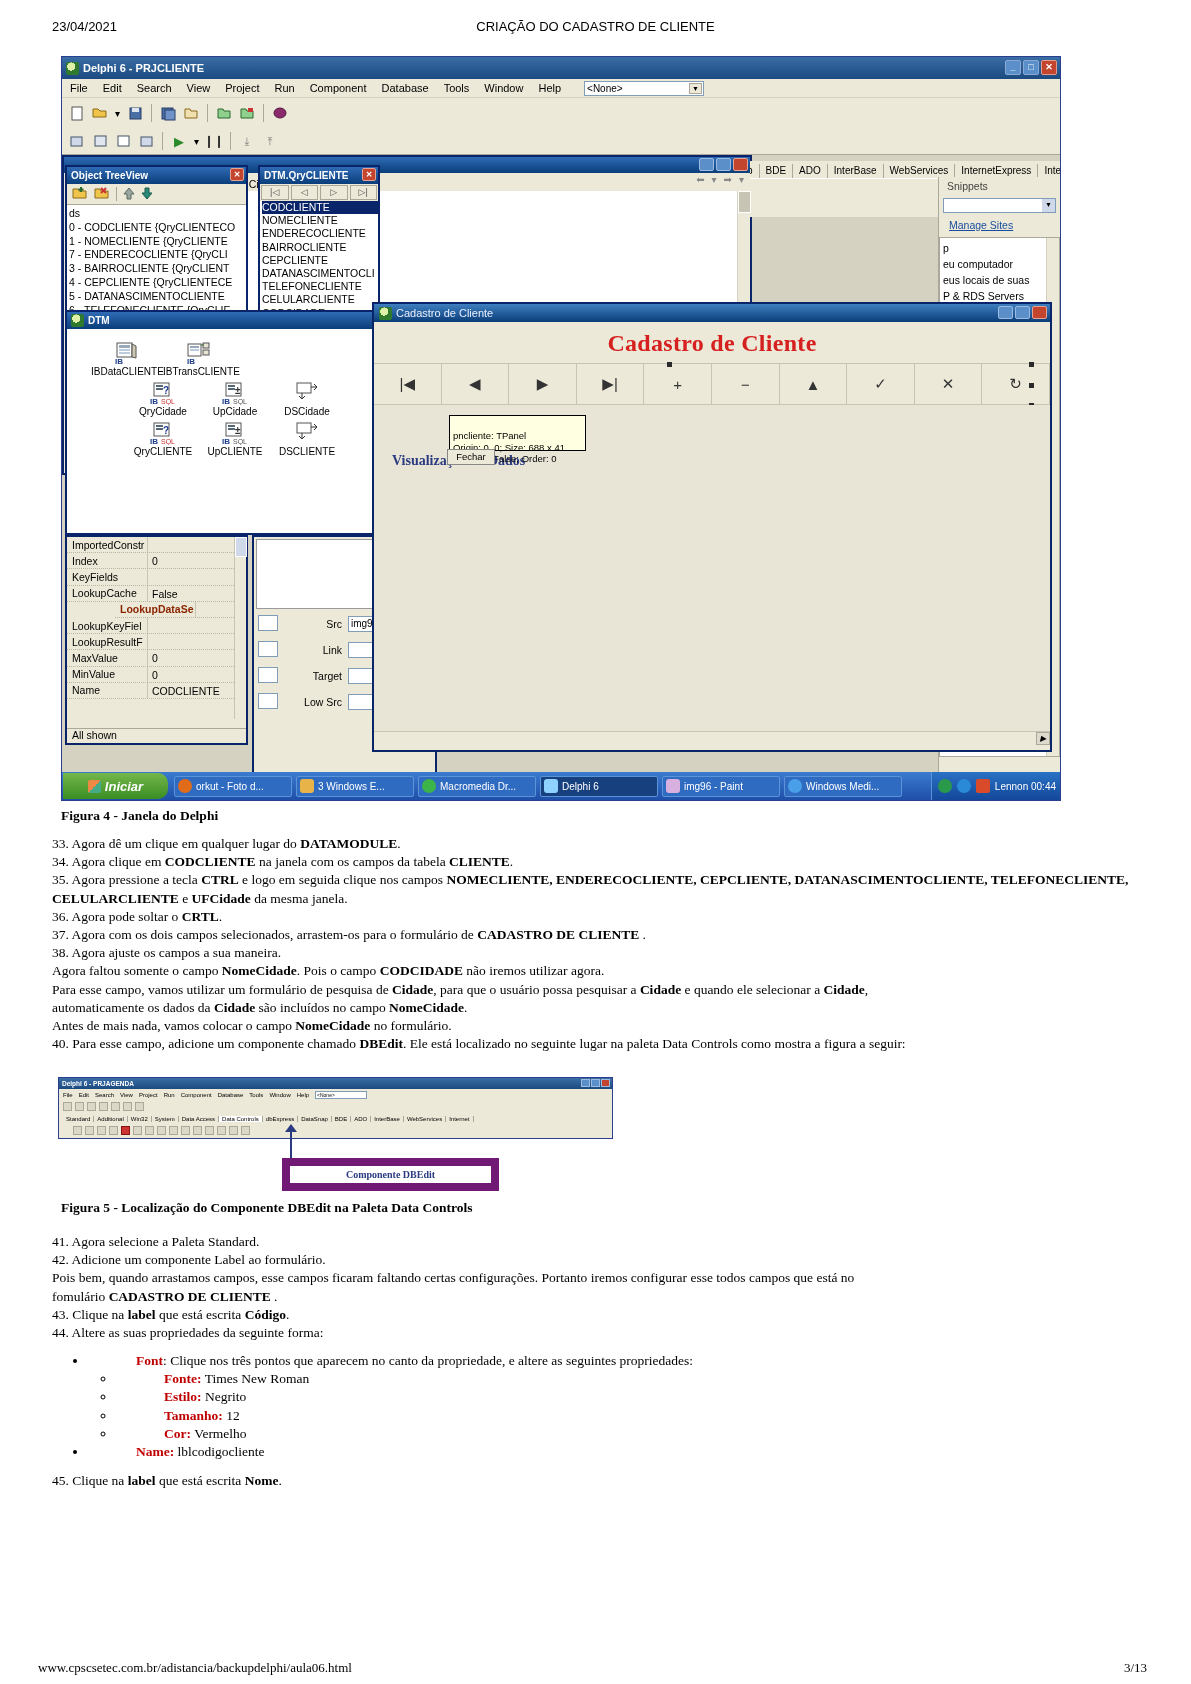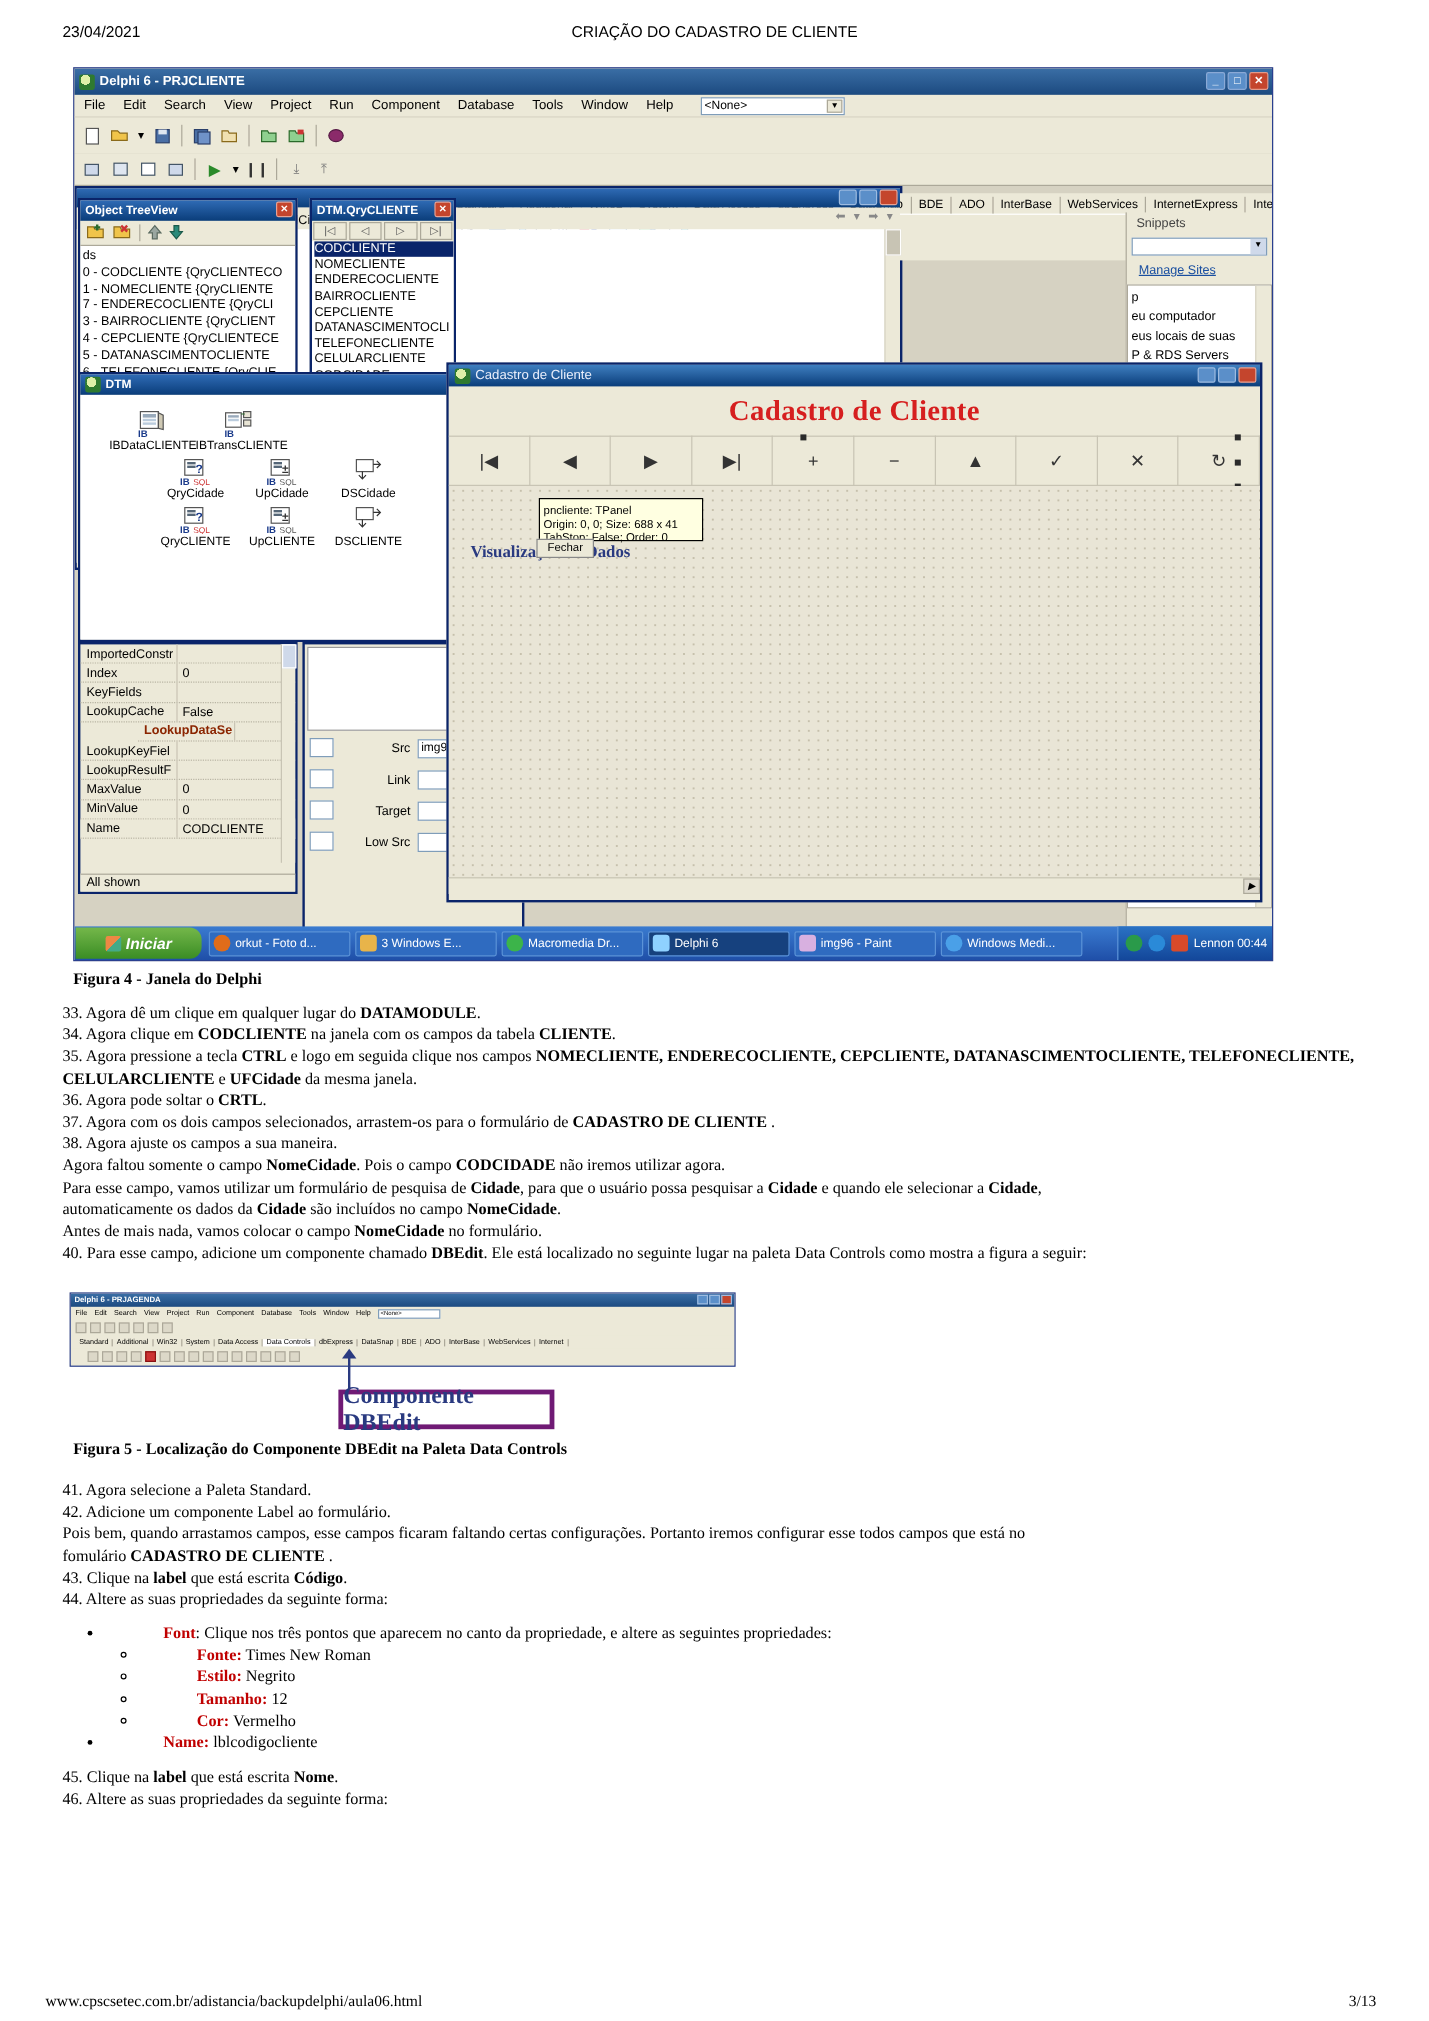--- a/index.html
+++ b/index.html
@@ -184,21 +184,21 @@
   #cadastro .vizdados { position:absolute; left:18px; top:48px; color:#2a3a80;
       font-family:"Liberation Serif",serif; font-weight:bold; font-size:14px;}
   #cadastro .hsb { position:absolute; left:0; right:0; bottom:0; height:14px; background:#ece9d8;
       border-top:1px solid #c8c4b4;}
   #cadastro .hsb i { position:absolute; right:0; top:0; width:14px;height:13px;background:#dedace;
       border:1px solid #aca899; font-size:8px; text-align:center; line-height:11px;}
   .grip { position:absolute; width:5px;height:5px;background:#2a2a2a; }
 
   
   #hint { position:absolute; left:387px; top:358px; width:137px; height:36px;
-          background:#ffffe1; border:1px solid #000; font-size:9.5px; padding:4px 3px;
+          background:#ffffe1; border:1px solid #000; font-size:9.5px; padding:14px 3px;
           line-height:11.5px; z-index:60;}
   #fechar { position:absolute; left:385px; top:392px; width:48px; height:16px; background:#ece9d8;
             border:1px solid #888; font-size:9.5px; text-align:center; line-height:14px; z-index:61;}
 
   
   .taskbar { position:absolute; left:0; bottom:0; width:1000px; height:28px;
              background:linear-gradient(#3a7bd0,#1f4fa8); display:flex; align-items:center;
              font-size:11px; color:#fff; }
   .taskbar .start { width:105px; height:26px; margin:1px 6px 1px 1px;
       background:linear-gradient(#74b74a,#3a8d24); border-radius:0 10px 10px 0;
@@ -229,23 +229,23 @@
   .shot5 .c5 .b5 { position:absolute; right:2px; top:1px; display:flex; gap:1px;}
   .shot5 .c5 .b5 i { width:9px;height:8px;background:#5b8fc9;border:1px solid #9dbbe0;display:block;}
   .shot5 .c5 .b5 i.cl { background:#c4452d;}
   .shot5 .m5 { height:11px; display:flex; align-items:center; gap:6px; padding-left:4px;
       background:#ece9d8; font-size:6px;}
   .shot5 .r5 { height:13px; display:flex; align-items:center; gap:3px; padding-left:4px; background:#ece9d8;}
   .shot5 .r5 .sq { width:9px;height:9px;background:#dcd8c8;border:1px solid #aca899;}
   .shot5 .t5 { height:11px; display:flex; align-items:center; gap:0px; padding-left:60px;
       background:#ece9d8; font-size:6px;}
   .shot5 .t5 span { padding:0 3px; border-right:1px solid #aca899; white-space:nowrap;}
-  .callout { position:absolute; left:282px; top:1158px; width:180px; height:33px;
-      border:4px solid #701a75; background:#fff; color:#2a3a80; font-weight:bold;
-      font-family:"Liberation Serif",serif; font-size:20px; display:flex;
+  .callout { position:absolute; left:282px; top:1158px; width:217px; height:33px;
+      border:8px solid #701a75; background:#fff; color:#2a3a80; font-weight:bold;
+      font-family:"Liberation Serif",serif; font-size:10px; display:flex;
       align-items:center; justify-content:center;}
   .calline { position:absolute; left:290px; top:1130px; width:2px; height:28px; background:#2a3a80;}
   .calarrow { position:absolute; left:285px; top:1124px; width:0;height:0;
       border-left:6px solid transparent;border-right:6px solid transparent;
       border-bottom:8px solid #2a3a80;}
 
   .bullets { position:absolute; left:52px; width:1090px; font-family:"Liberation Serif",serif;
              font-size:13.5px; line-height:18.2px;}
   .bullets ul { margin:0; padding-left:36px; list-style-type:disc;}
   .bullets ul ul { list-style-type:circle; padding-left:28px;}
@@ -938,21 +938,20 @@
           <li><span class="red">Tamanho:</span><span> 12</span></li>
           <li><span class="red">Cor:</span><span> Vermelho</span></li>
         </ul>
       </li>
       <li><span class="red">Name:</span><span> lblcodigocliente</span></li>
     </ul>
   </div>
 
   <div class="body-text" style="top:1472px;">
     <p><span>45. </span><span>Clique na </span><b>label</b><span> que está escrita </span><b>Nome</b><span>.</span></p>
-    <p><span>46. </span><span>Altere as suas propriedades da seguinte forma:</span></p>
   </div>
 
   <div class="footer">
     <span class="l">www.cpscsetec.com.br/adistancia/backupdelphi/aula06.html</span>
     <span class="r">3/13</span>
   </div>
 
 </div>
 
 </body></html>

